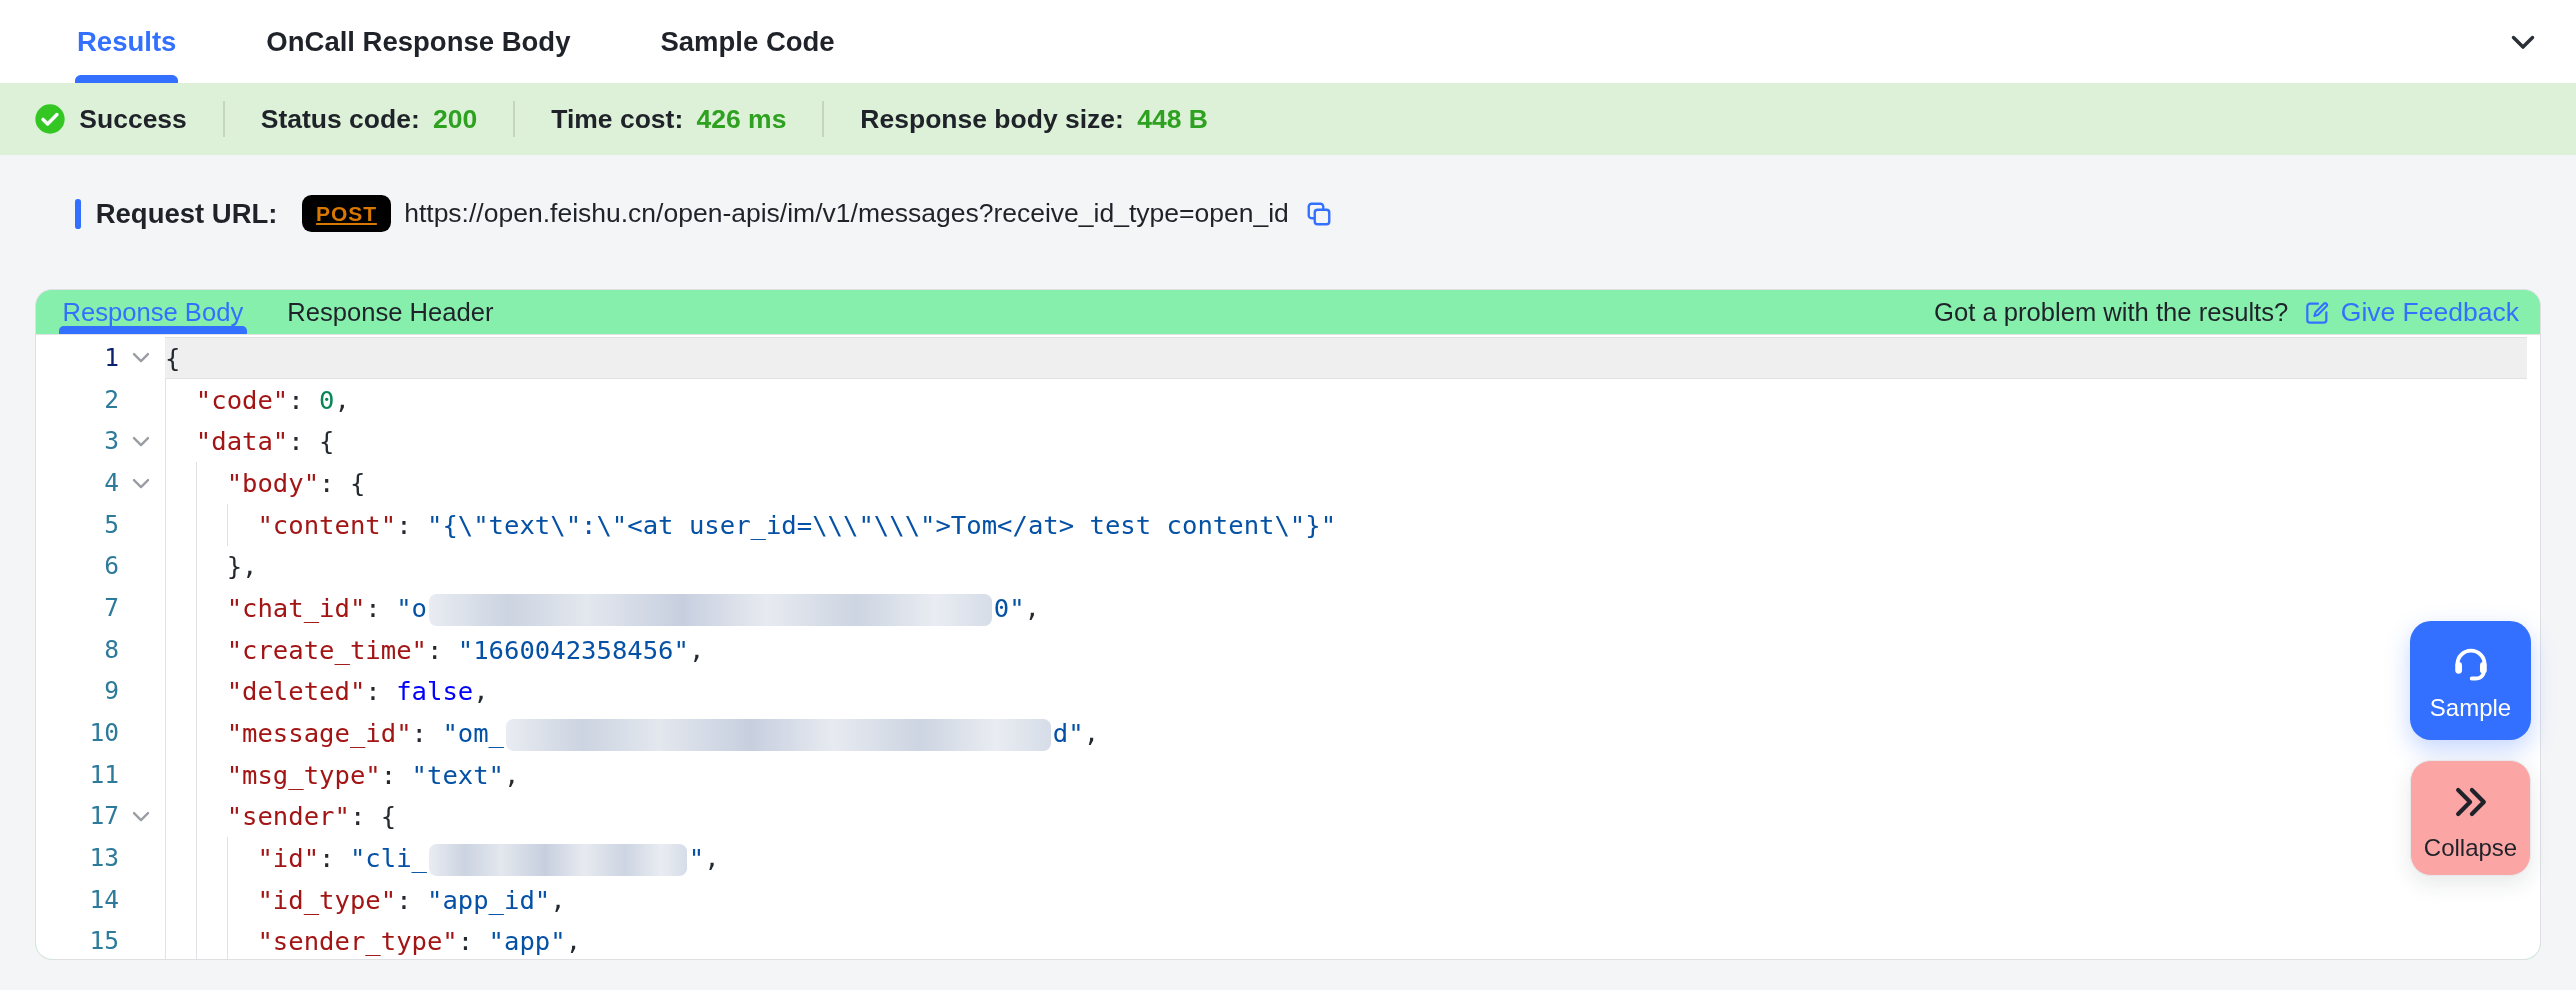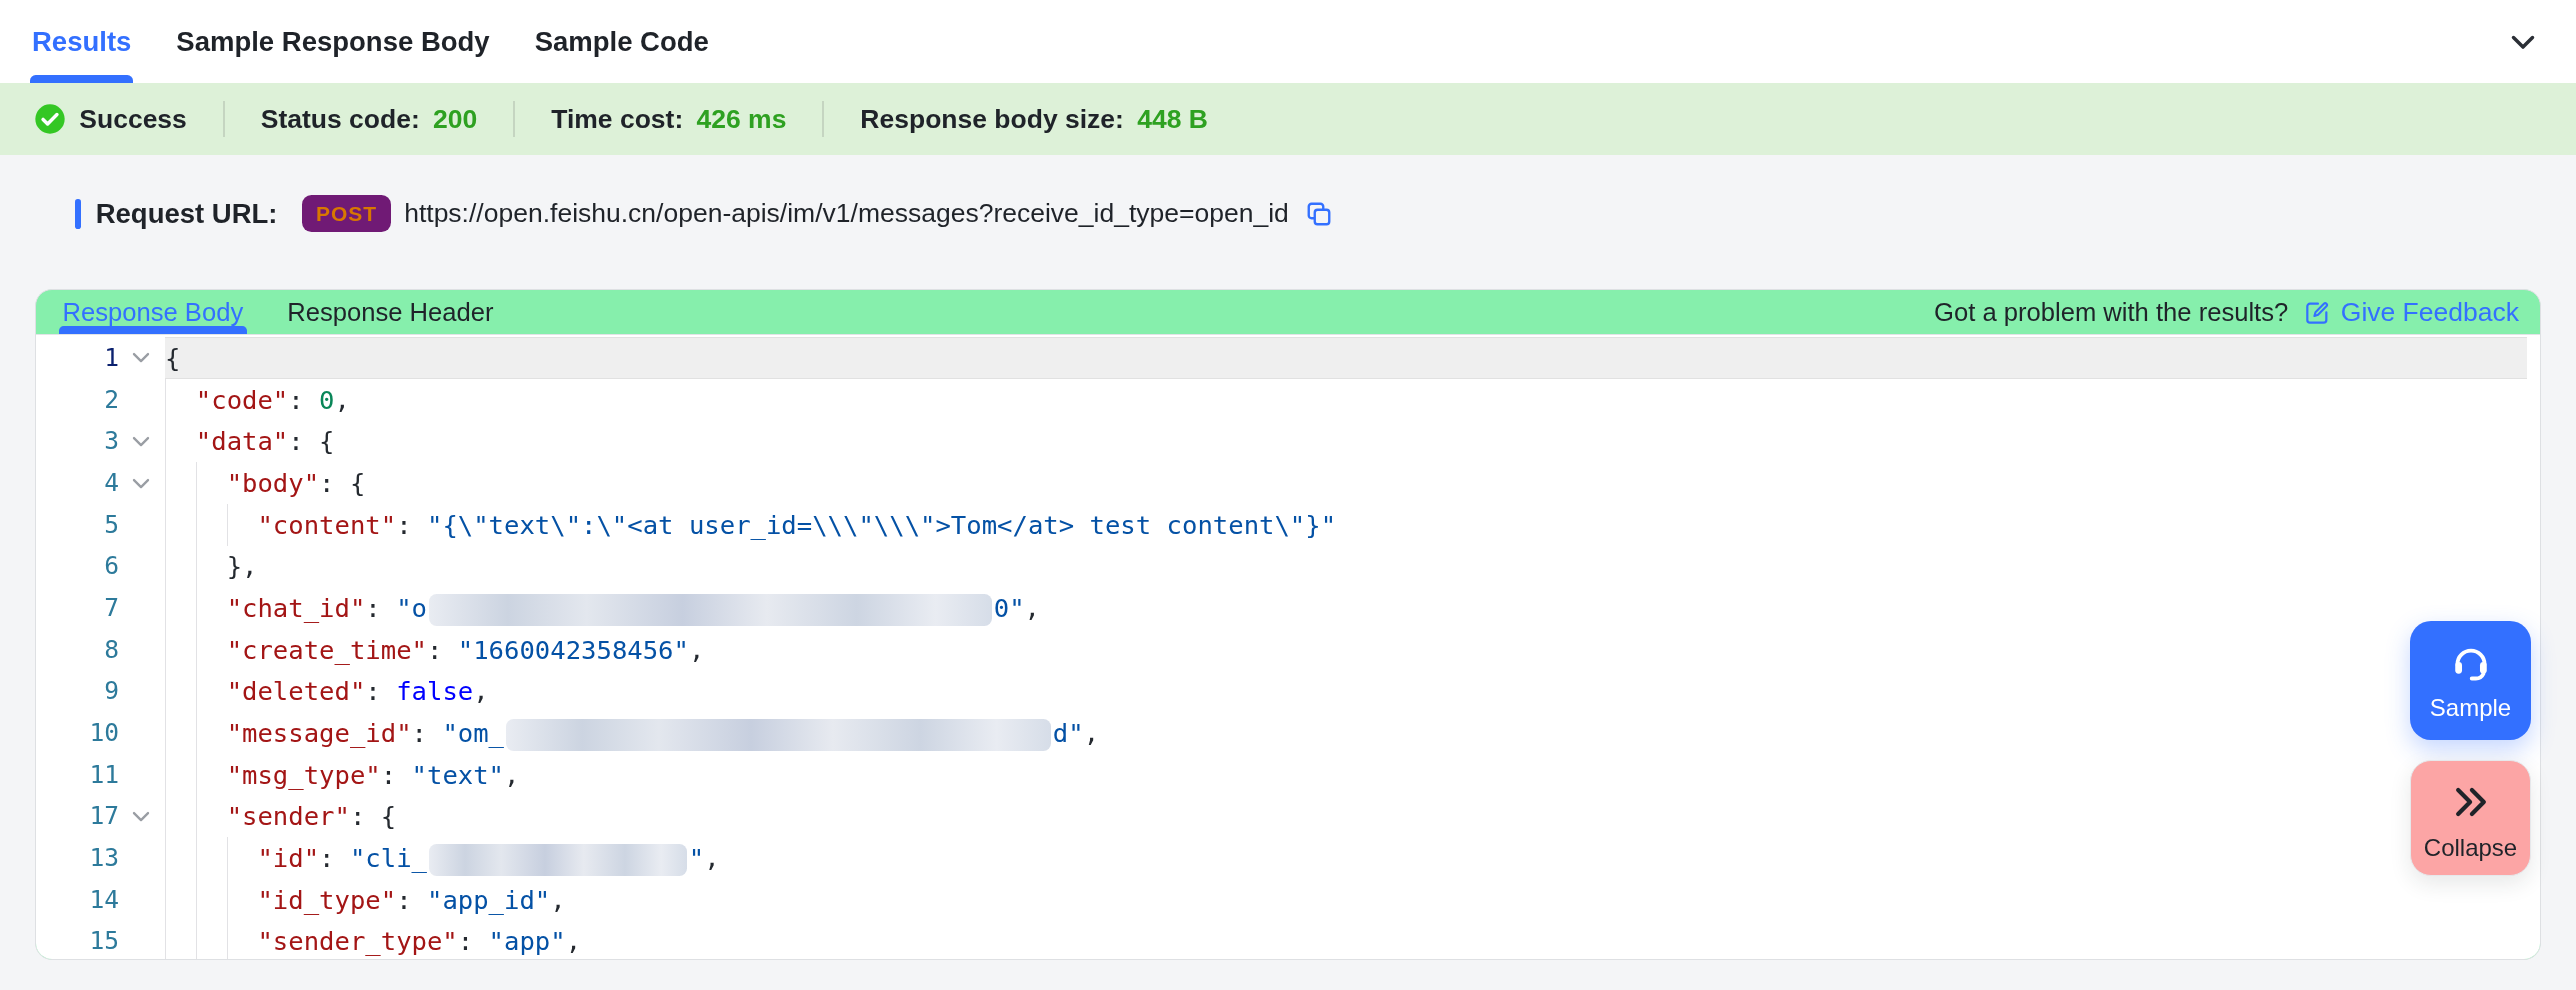--- a/index.html
+++ b/index.html
@@ -2,39 +2,39 @@
 <html style="font-size:15px"><head>
 <meta charset="utf-8">
 <style>
   * { margin:0; padding:0; box-sizing:border-box; }
   html,body { width:2576px; height:991px; overflow:hidden; }
   body { font-family:"Liberation Sans", sans-serif; background:#f4f5f7; position:relative; color:#1f2329; }
 
   
   .header { position:absolute; left:0; top:0; width:2576px; height:83px; background:#ffffff; }
   .top-tabs { position:absolute; left:32px; top:0; height:83px; display:flex; align-items:center; gap:45px; }
-  .top-tab { font-size:27.5px; font-weight:700; color:#1f2329; cursor:pointer; position:relative; height:83px; display:flex; align-items:center; }
+  .top-tab { font-size:27.5px; font-weight:700; color:#1f2329; cursor:pointer; position:relative; height:83px; display:flex; align-items:center;margin-left:45px; }
   .top-tab.active { color:#3370ff; }
   .top-tab.active::after { content:""; position:absolute; left:-1.9px; right:-1.9px; bottom:0; height:7.6px; background:#3370ff; border-radius:5.7px 5.7px 0 0; }
   .header-chevron { position:absolute; right:34px; top:23px; width:38px; height:38px; cursor:pointer; }
 
   
   .statusbar { position:absolute; left:0; top:83px; width:2576px; height:72px; background:#ddf1d8; display:flex; align-items:center; padding-left:34px; }
   .success-group { display:flex; align-items:center; gap:13.3px; }
   .success-label { font-size:26.5px; font-weight:700; color:#1f2329; }
   .sb-divider { width:1.9px; height:36px; background:#c5d5c1; margin:0 36px; }
   .sb-item { display:flex; align-items:center; gap:13.3px; }
   .sb-label { font-size:26.5px; font-weight:700; color:#1f2329; }
   .sb-value { font-size:26.5px; font-weight:700; color:#2ea121; }
 
   
   .request-row { position:absolute; left:28px; top:191px; height:45px; display:flex; align-items:center;padding-left:47px; }
   .req-accent { width:5.7px; height:30px; background:#3370ff; border-radius:2.8px; margin-right:15px; }
   .req-label { font-size:27.5px; font-weight:700; color:#1f2329; margin-right:24.6px; }
-  .method-badge { background:#701a75; color:#d87800; font-size:21px; font-weight:700; letter-spacing:0.9px; padding:6.6px 14px; border-radius:9.5px; margin-right:13.3px; }
+  .method-badge { background:#000000; color:#d87800; font-size:21px; font-weight:700; letter-spacing:0.9px; padding:6.6px 14px; border-radius:9.5px; margin-right:13.3px;text-decoration:underline; }
   .req-url { font-size:26.5px; color:#1f2329; margin-right:15px; }
   .copy-icon { width:30px; height:30px; cursor:pointer; }
 
   
   .card { position:absolute; left:35px; top:289px; width:2506px; height:671px; background:#86efac; border:0.9px solid #dee0e3; border-radius:17px; overflow:hidden; }
   .card-header { position:relative; height:45px; border-bottom:0.9px solid #e2e4e7; display:flex; align-items:center; }
   .card-tabs { display:flex; align-items:center; gap:44px; margin-left:26.5px; height:100%; }
   .card-tab { font-size:25.6px; font-weight:500; color:#1f2329; cursor:pointer; position:relative; height:100%; display:flex; align-items:center; }
   .card-tab.active { color:#3370ff; }
   .card-tab.active::after { content:""; position:absolute; left:-3.8px; right:-3.8px; bottom:0; height:7.6px; background:#3370ff; border-radius:4.7px 4.7px 0 0; }
@@ -69,21 +69,21 @@
   .oncall-btn .btn-label { color:#ffffff; font-size:24px; margin-top:9.5px; }
   .collapse-btn { left:2410px; top:760px; height:116px; background:#fca5a5; border:0.9px solid #e6e8eb; box-shadow:0 7.6px 21px rgba(31,35,41,.10); padding-top:19px; }
   .collapse-btn .btn-label { color:#1f2329; font-size:24px; margin-top:9.5px; }
 </style>
 </head>
 <body>
 
 <div class="header">
   <div class="top-tabs" id="top-tabs">
       <div class="top-tab active">Results</div>
-      <div class="top-tab">Sample Response Body</div>
+      <div class="top-tab">OnCall Response Body</div>
       <div class="top-tab">Sample Code</div>
     </div>
   <svg class="header-chevron" viewBox="0 0 24 24" fill="none">
     <path d="M6 9.2l6 6 6-6" stroke="#2b2f36" stroke-width="2.2" stroke-linecap="round" stroke-linejoin="round"></path>
   </svg>
 </div>
 
 <div class="statusbar">
   <div class="success-group">
     <svg width="32" height="32" viewBox="0 0 24 24">

